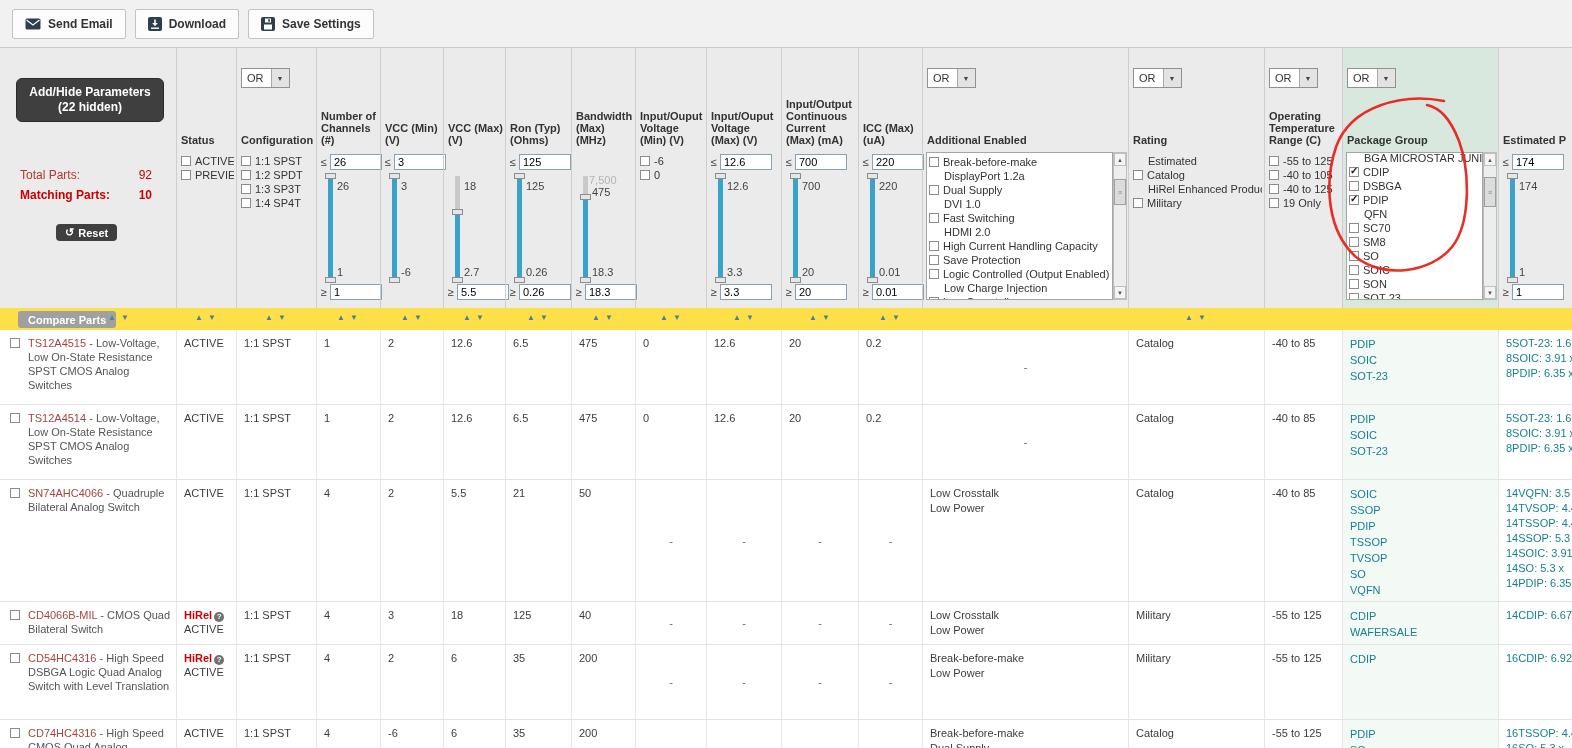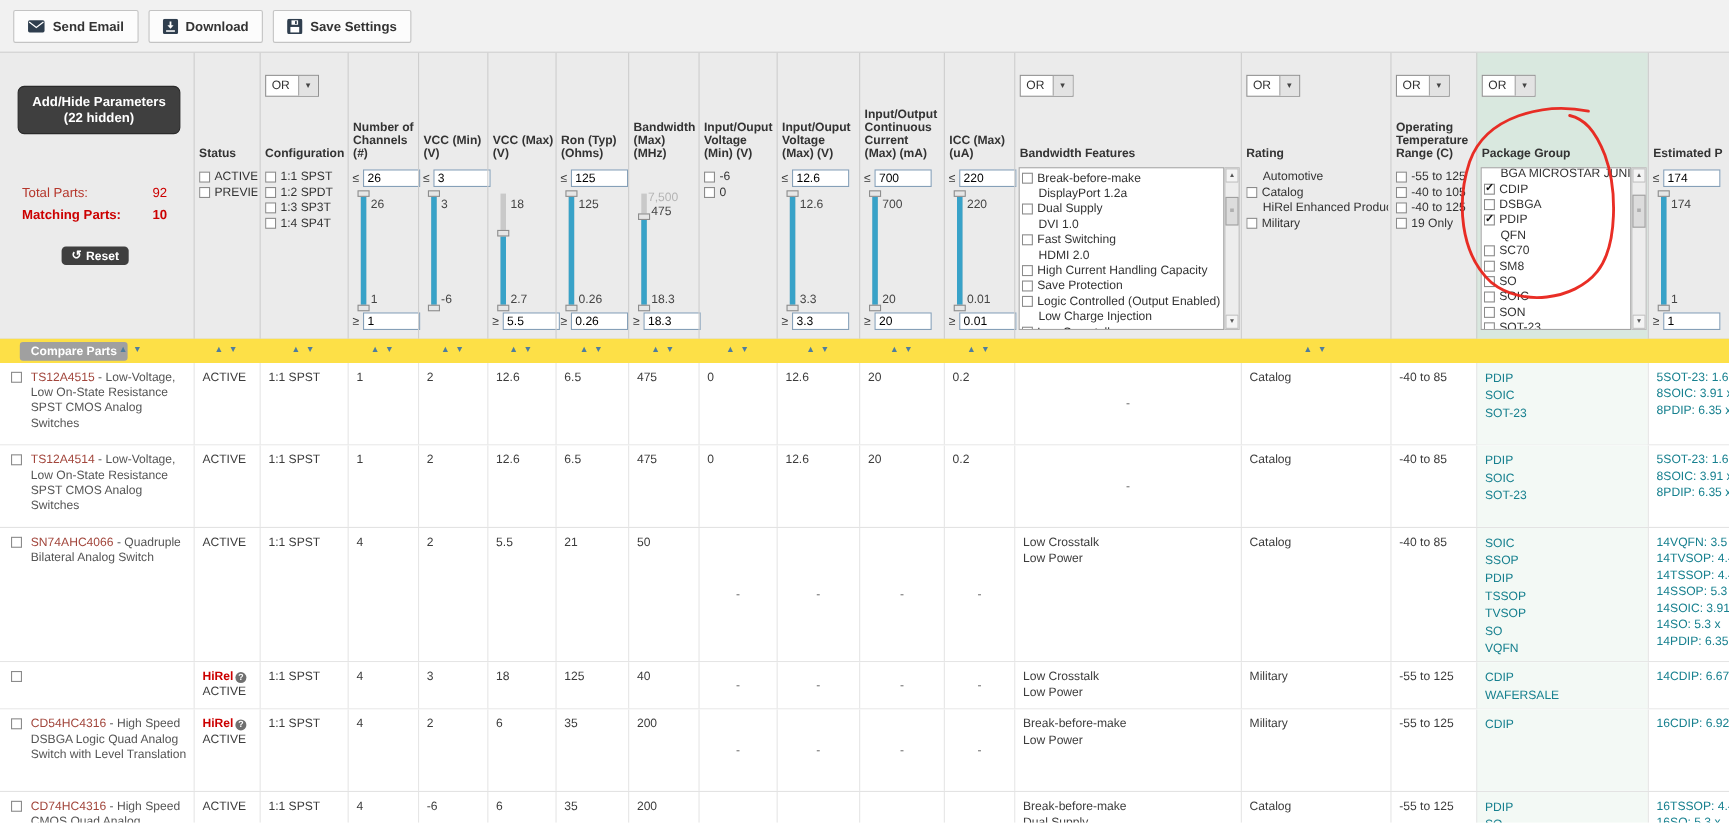--- a/index.html
+++ b/index.html
@@ -352,21 +352,21 @@
           <div class="inprow bottom">
             <span class="op">≥</span>
             <input class="fin" value="0.01" style="">
           </div>
         </div>
         <div class="fcol" style="left: 922px; width: 206px;">
           <div class="or-sel">
             <span class="or-txt">OR</span>
             <span class="or-arrow">▼</span>
           </div>
-          <div class="fhead">Bandwidth Features</div>
+          <div class="fhead">Additional Enabled</div>
           <div class="listbox" style="width: 187px;">
             <div>
               <div class="chkitem">
                 <span class="cb"></span>
                 <span>Break-before-make</span>
               </div>
               <div class="chkitem noBox">
                 <span>DisplayPort 1.2a</span>
               </div>
               <div class="chkitem">
@@ -411,21 +411,21 @@
           </div>
         </div>
         <div class="fcol" style="left: 1128px; width: 136px;">
           <div class="or-sel">
             <span class="or-txt">OR</span>
             <span class="or-arrow">▼</span>
           </div>
           <div class="fhead">Rating</div>
           <div class="chklist">
             <div class="chkitem noBox">
-              <span>Automotive</span>
+              <span>Estimated</span>
             </div>
             <div class="chkitem">
               <span class="cb"></span>
               <span>Catalog</span>
             </div>
             <div class="chkitem noBox">
               <span>HiRel Enhanced Product</span>
             </div>
             <div class="chkitem">
               <span class="cb"></span>
@@ -709,20 +709,21 @@
           <a class="tlink pricelink">14TSSOP: 4.4</a>
           <a class="tlink pricelink">14SSOP: 5.3</a>
           <a class="tlink pricelink">14SOIC: 3.91</a>
           <a class="tlink pricelink">14SO: 5.3 x</a>
           <a class="tlink pricelink">14PDIP: 6.35</a>
         </div>
       </div>
       <div class="trow" style="height: 42px;">
         <div class="tcell first part-cell" style="left: 0px; width: 176px;">
           <span class="cb"></span>
+          <div class="ptxt"><a class="plink">CD4066B-MIL</a> <span class="pdesc">- CMOS Quad Bilateral Switch</span></div>
         </div>
         <div class="tcell" style="left: 176px; width: 60px;">
           <div class="hirel"><span>HiRel</span><span class="qmark">?</span></div>
           <div>ACTIVE</div>
         </div>
         <div class="tcell" style="left: 236px; width: 80px;"><span>1:1 SPST</span></div>
         <div class="tcell" style="left: 316px; width: 64px;"><span>4</span></div>
         <div class="tcell" style="left: 380px; width: 63px;"><span>3</span></div>
         <div class="tcell" style="left: 443px; width: 62px;"><span>18</span></div>
         <div class="tcell" style="left: 505px; width: 66px;"><span>125</span></div>

